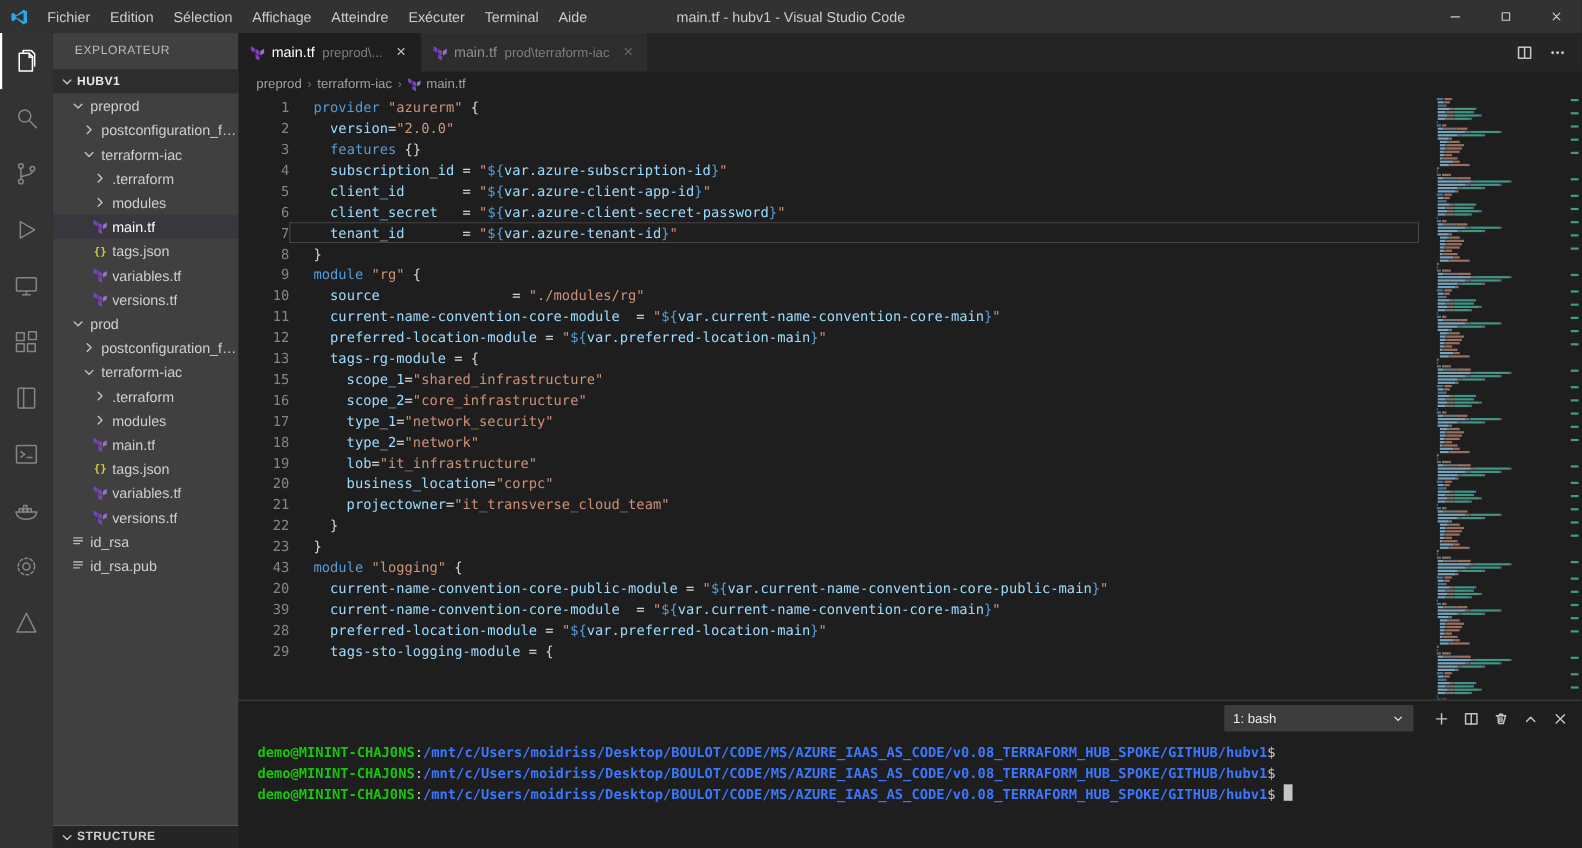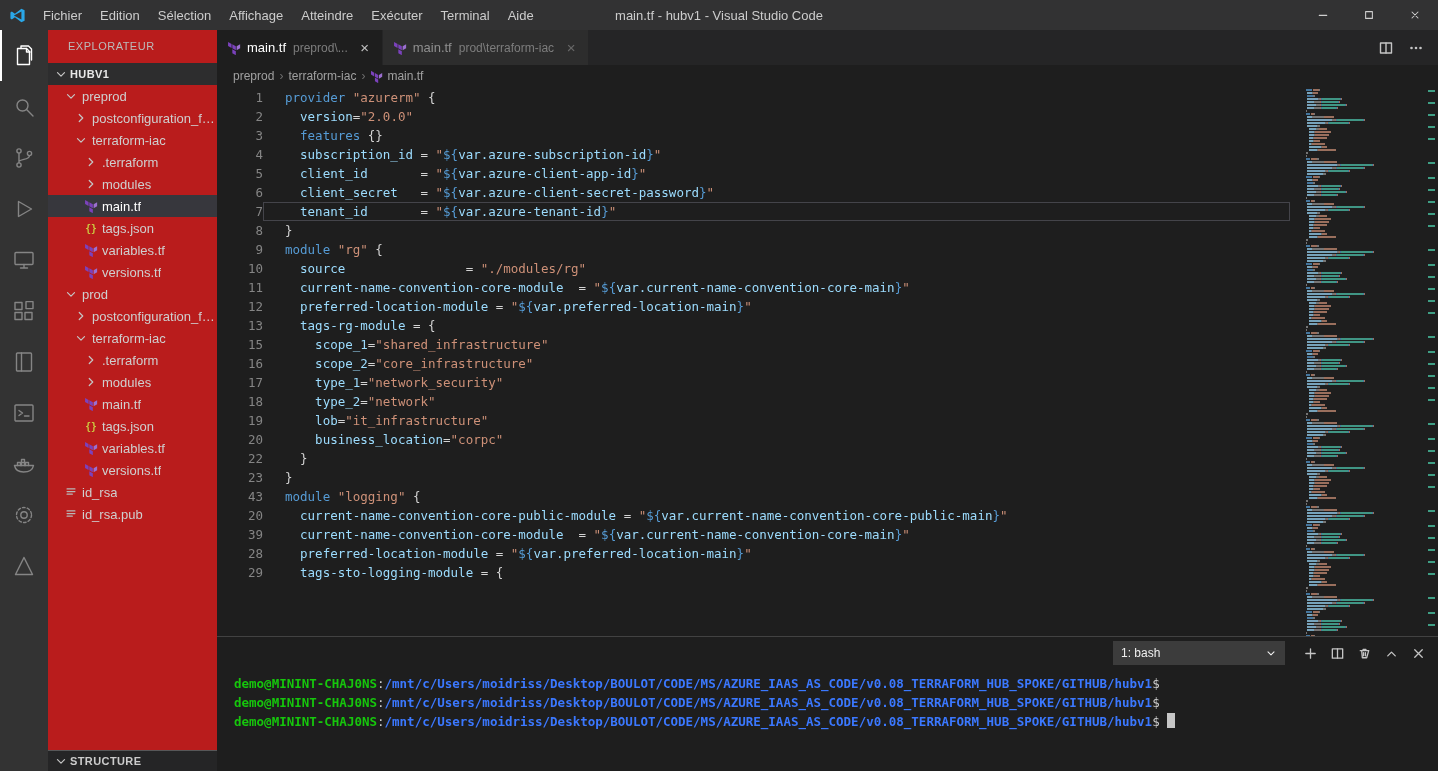--- a/index.html
+++ b/index.html
@@ -18,21 +18,21 @@
   .wc-btn{width:46px;display:flex;align-items:center;justify-content:center;color:#cfcfcf}
   .wc-btn svg{width:12px;height:12px}
 
   
   .activity-bar{position:absolute;left:0;top:30px;bottom:0;width:48px;background:#333333;display:flex;flex-direction:column}
   .ab-item{height:51px;display:flex;align-items:center;justify-content:center;color:#858585;border-left:2px solid transparent;padding-right:2px}
   .ab-item.active{color:#ffffff;border-left-color:#ffffff}
   .ab-item svg{width:24px;height:24px}
 
   
-  .sidebar{position:absolute;left:48px;top:30px;bottom:0;width:169px;background:#b91c1c;overflow:hidden}
+  .sidebar{position:absolute;left:48px;top:30px;bottom:0;width:169px;background:#404040;overflow:hidden}
   .sidebar-title{height:33px;line-height:33px;padding-left:20px;font-size:11px;color:#bbbbbb;letter-spacing:.5px}
   .ws-header{height:22px;display:flex;align-items:center;font-size:11px;font-weight:bold;color:#e8e8e8;letter-spacing:.4px;padding-left:4px;background:#2d2d2e}
   .ws-header .twisty{color:#c5c5c5}
   .tree-row{height:22px;display:flex;align-items:center;font-size:13px;color:#cfcfcf;white-space:nowrap}
   .tree-row.selected{background:#37373d;color:#ffffff}
   .twisty{width:18px;display:flex;align-items:center;justify-content:center;flex:none;color:#c5c5c5}
   .twisty svg{width:14px;height:14px}
   .tree-label{margin-left:2px;overflow:hidden;text-overflow:ellipsis}
   .structure{position:absolute;bottom:0;left:0;width:100%;height:21px;border-top:1px solid rgba(204,204,204,.3);display:flex;align-items:center;font-size:11px;font-weight:bold;color:#cccccc;letter-spacing:.4px;padding-left:4px;background:#252526}
 
@@ -536,20 +536,24 @@
         </div>
         <div class="code-line">
           <span class="ln">19</span>
           <span class="code-text"><span class="tok-w">    </span><span class="tok-p">lob</span><span class="tok-w">=</span><span class="tok-s">"it_infrastructure"</span></span>
         </div>
         <div class="code-line">
           <span class="ln">20</span>
           <span class="code-text"><span class="tok-w">    </span><span class="tok-p">business_location</span><span class="tok-w">=</span><span class="tok-s">"corpc"</span></span>
         </div>
         <div class="code-line">
+          <span class="ln">21</span>
+          <span class="code-text"><span class="tok-w">    </span><span class="tok-p">projectowner</span><span class="tok-w">=</span><span class="tok-s">"it_transverse_cloud_team"</span></span>
+        </div>
+        <div class="code-line">
           <span class="ln">22</span>
           <span class="code-text"><span class="tok-w">  }</span></span>
         </div>
         <div class="code-line">
           <span class="ln">23</span>
           <span class="code-text"><span class="tok-w">}</span></span>
         </div>
         <div class="code-line">
           <span class="ln">43</span>
           <span class="code-text"><span class="tok-k">module</span><span class="tok-w"> </span><span class="tok-s">"logging"</span><span class="tok-w"> {</span></span>

